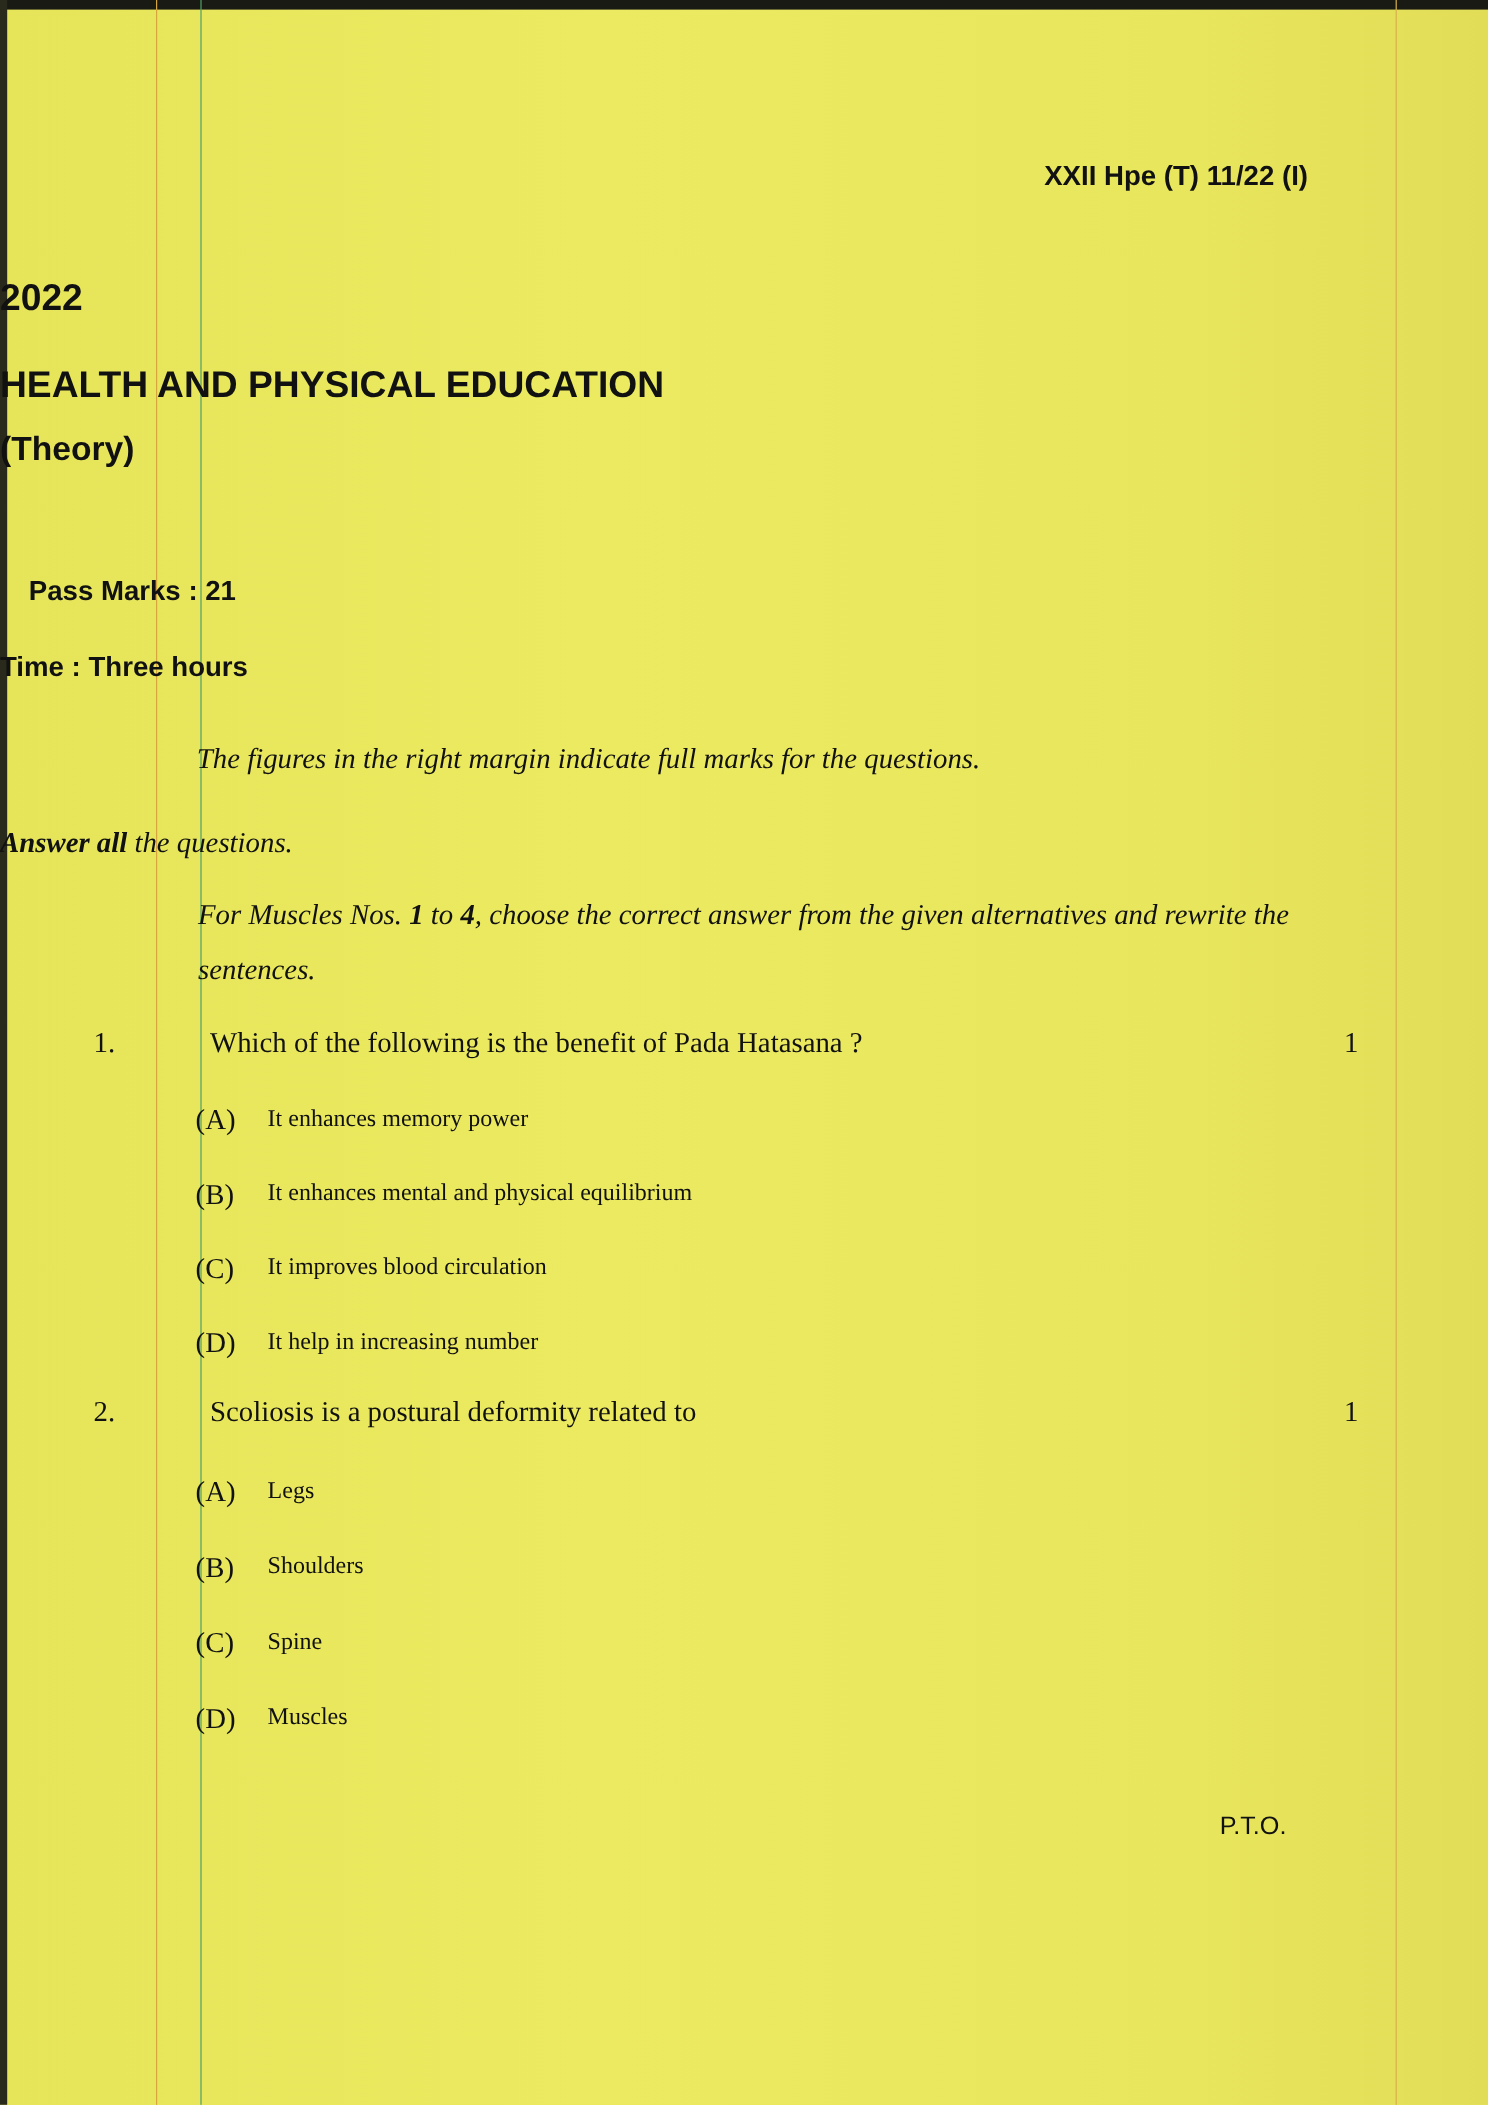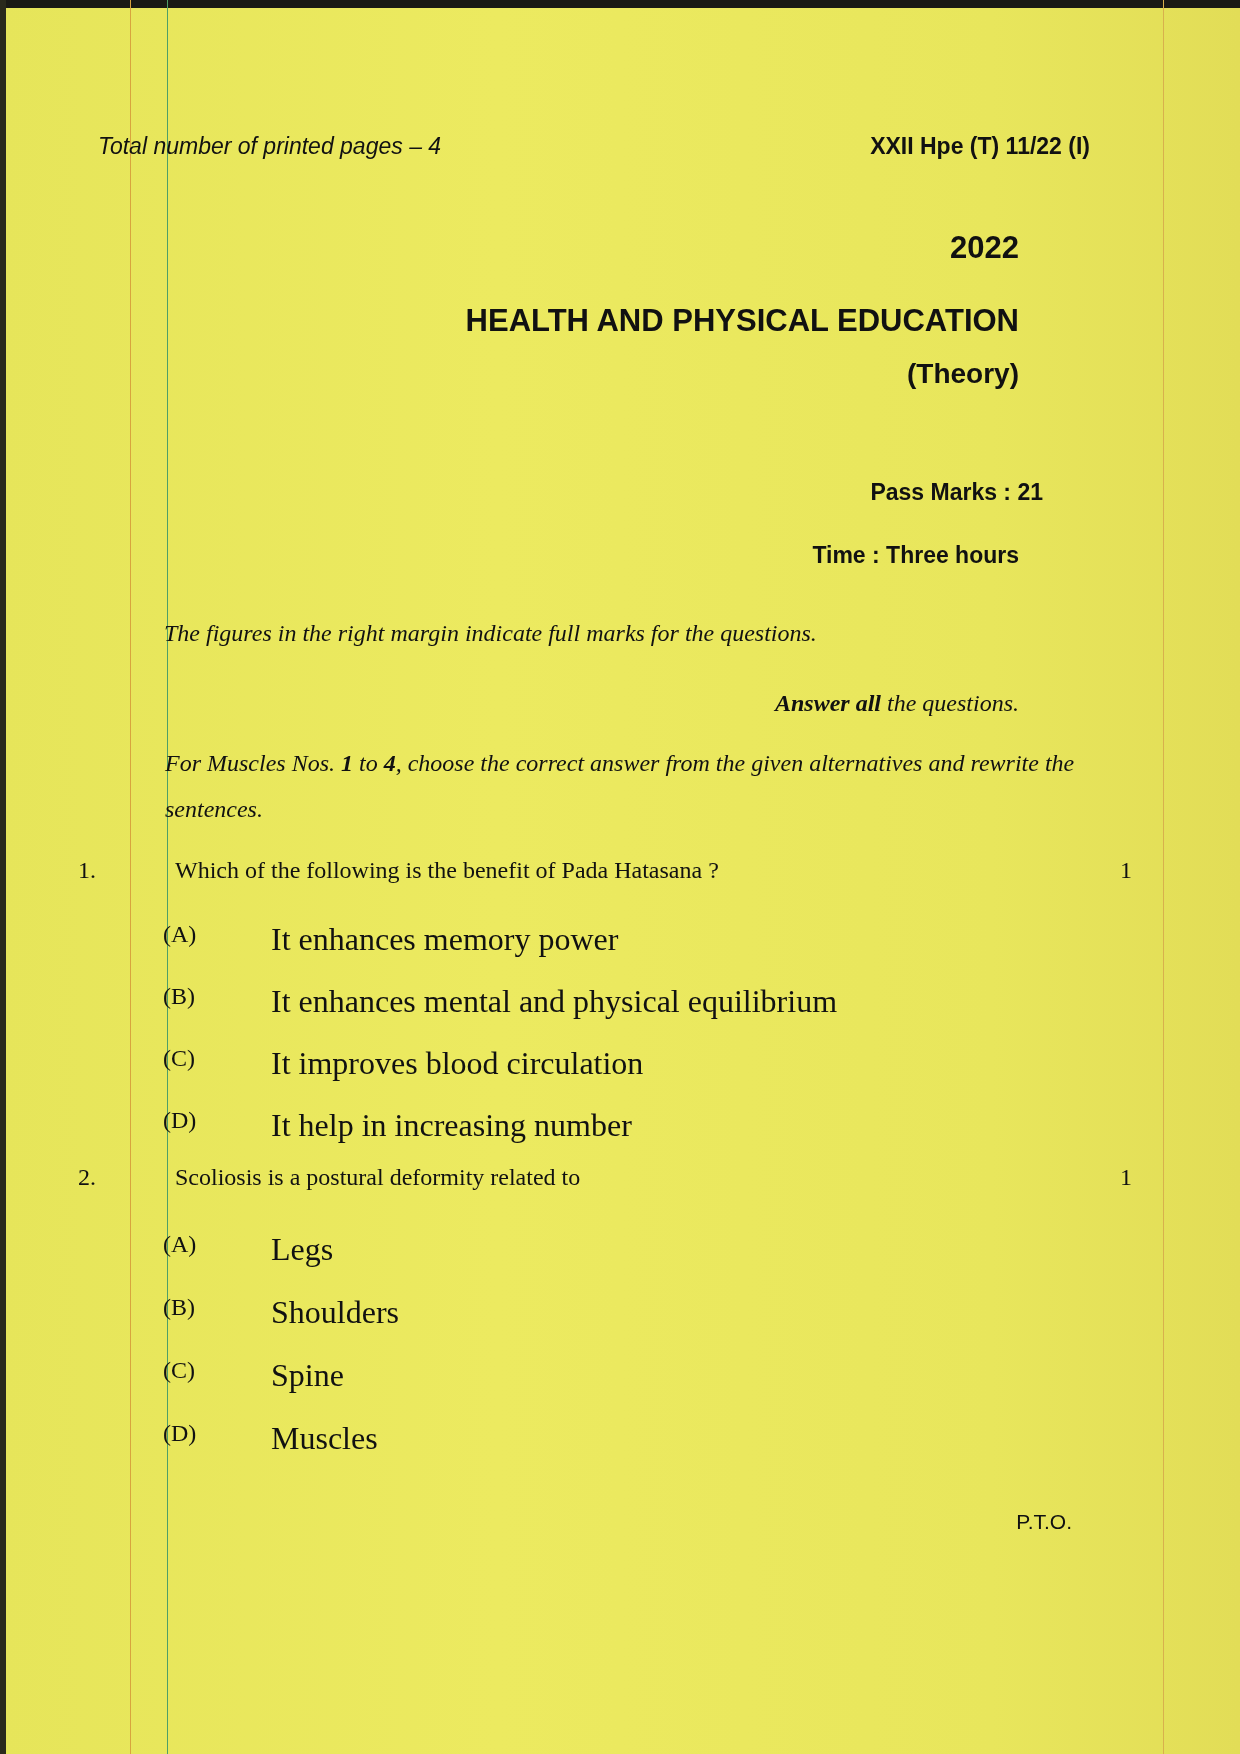--- a/index.html
+++ b/index.html
@@ -15,49 +15,48 @@
     .leftbar { position:absolute; left:0; top:0; width:6px; height:1754px; background:#2a2a1c; }
     .vline { position:absolute; top:0; width:1px; height:1754px; }
     .v1 { left:130px; background:#d8a43e; }
     .v2 { left:167px; background:#4f9f67; }
     .v3 { left:1163px; background:#d8b04c; }
     .text { position:absolute; color:#111; white-space:nowrap; }
     .sans { font-family: "Liberation Sans", sans-serif; }
     .serif { font-family: "Liberation Serif", serif; }
     .hdr-left { left:98px; top:133px; font-size:23px; font-style:italic; }
     .hdr-right { right:150px; top:133px; font-size:23px; font-weight:bold; }
-    .center { left:0; width:1019px; text-align:right; }
+    .center { left:0; width:1019px; text-align:left; }
     .year { top:230px; font-size:31px; font-weight:bold; }
     .subject { top:303px; font-size:31px; font-weight:bold; }
     .theory { top:358px; font-size:28px; font-weight:bold; }
     .full { top:420px; font-size:23px; font-weight:bold; }
     .pass { top:479px; font-size:23px; font-weight:bold;padding-left:24px; }
     .time { top:542px; font-size:23px; font-weight:bold; }
     .instr1 { left:164px; top:620px; font-size:24px; font-style:italic; }
     .instr2 { top:690px; font-size:24px; font-style:italic; }
     .instr3 { left:165px; top:740px; font-size:24px; font-style:italic; line-height:46px; white-space:normal; width:960px; }
     .qnum { left:78px; font-size:24px; }
     .qtext { left:163px; font-size:24px;margin-left:12px; }
     .qmark { left:1120px; font-size:24px; }
     .opt-letter { left:163px; font-size:24px; }
-    .opt-text { left:223px; font-size:32px;margin-left:48px; }
+    .opt-text { left:223px; font-size:20px; }
     .pto { right:168px; top:1305px; font-size:21px; }
     b { font-weight:bold; }
   </style>
 </head>
 <body>
 
 <div class="page">
   <div class="topbar"></div>
   <div class="leftbar"></div>
   <div class="vline v1"></div>
   <div class="vline v2"></div>
   <div class="vline v3"></div>
 
-  <div class="text sans hdr-left">Total number of printed pages – 4</div>
   <div class="text sans hdr-right">XXII Hpe (T) 11/22 (I)</div>
 
   <div class="text sans center year">2022</div>
   <div class="text sans center theory">(Theory)</div>
   <div class="text sans center subject">HEALTH AND PHYSICAL EDUCATION</div>
   <div class="text sans center pass">Pass Marks : 21</div>
   <div class="text sans center time">Time : Three hours</div>
 
   <div class="text serif center instr2"><b>Answer all</b><span> the questions.</span></div>
   <div class="text serif instr1">The figures in the right margin indicate full marks for the questions.</div>

